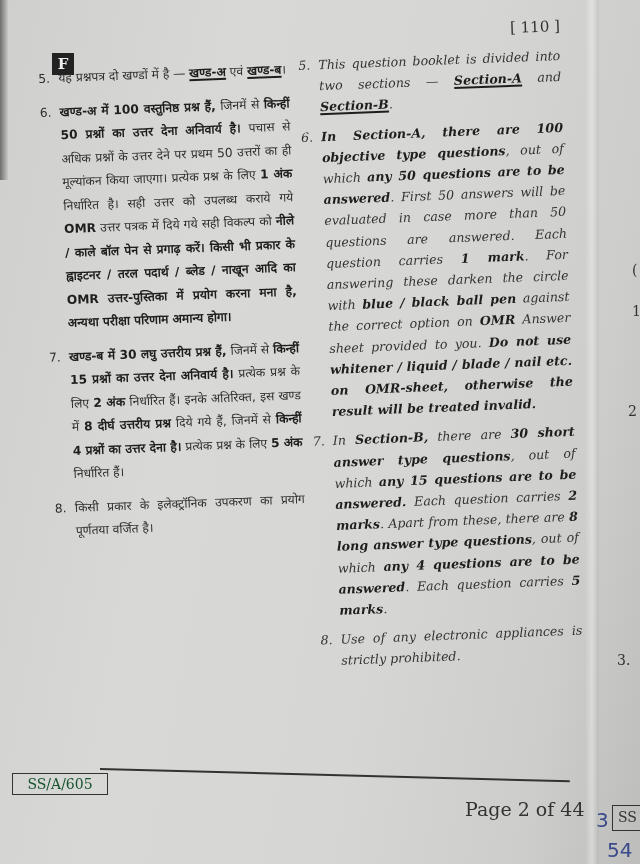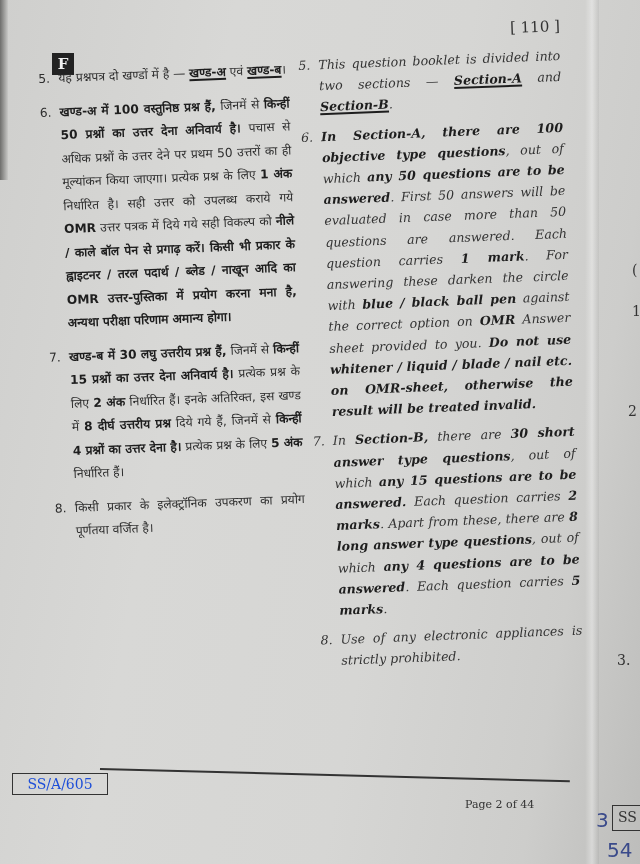--- a/index.html
+++ b/index.html
@@ -49,25 +49,25 @@
   .right-edge-text {
     position: absolute; font-family: "DejaVu Serif", serif; color: #333; font-size: 14px;
   }
   .footer-line {
     position: absolute; left: 100px; top: 768px; width: 470px; height: 1.5px; background: #333;
     transform: rotate(1.5deg); transform-origin: left center;
   }
   .footer-code {
     position: absolute; left: 12px; top: 773px; width: 96px; height: 22px;
     border: 1.5px solid #333; font-family: "DejaVu Serif", serif; font-size: 14px;
-    display: flex; align-items: center; justify-content: center; color: #1d4ed8;
+    display: flex; align-items: center; justify-content: center; color: #14532d;
   }
   .page-num {
     position: absolute; left: 465px; top: 798px;
-    font-family: "DejaVu Serif", serif; font-size: 11px; color: #333;
+    font-family: "DejaVu Serif", serif; font-size: 19px; color: #333;
   }
   .ss-box {
     position: absolute; left: 612px; top: 805px; width: 40px; height: 26px;
     border: 1.5px solid #333; border-right: none; font-family: "DejaVu Serif", serif;
     font-size: 14px; padding-left: 5px; line-height: 22px; color: #333;
   }
   .handwritten {
     position: absolute; font-family: "DejaVu Sans", sans-serif; color: #3a4a8a; font-size: 20px;
   }
 </style>

